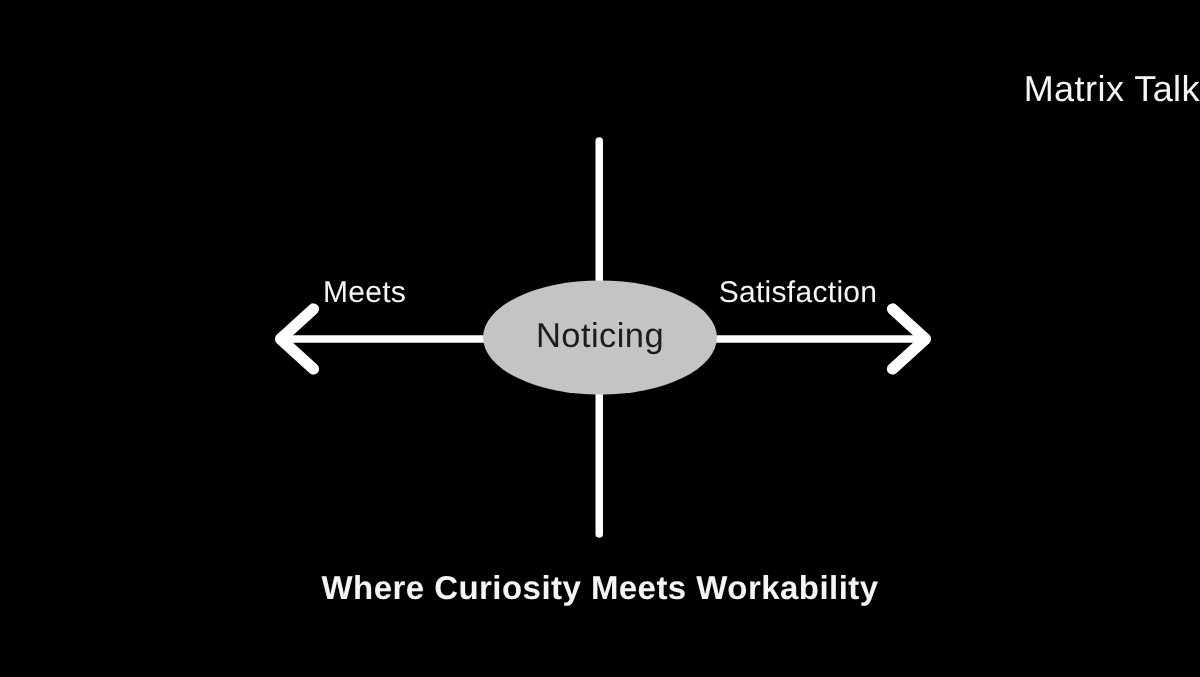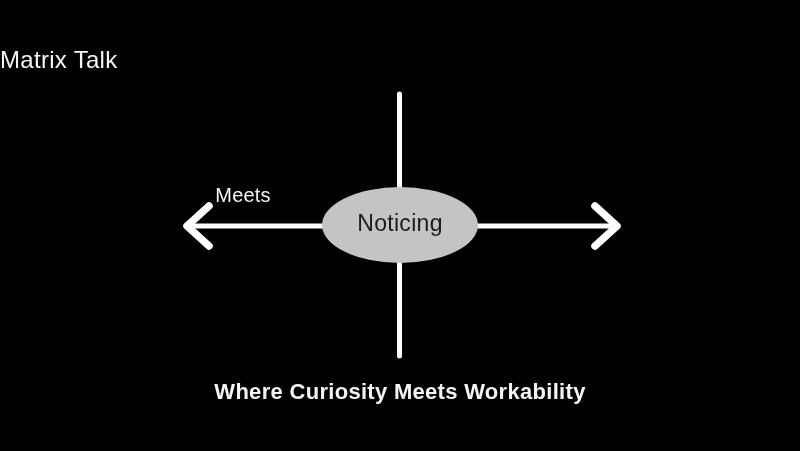--- a/index.html
+++ b/index.html
@@ -45,21 +45,21 @@
   .label {
     position: absolute;
     color: var(--label-text);
     white-space: nowrap;
     line-height: 1.2;
   }
   .title {
     left: 0; top: 46;
     top: 46px;
     width: 100%;
-    text-align: left;
+    text-align: right;
     font-size: 24px;
     font-weight: 500;
     letter-spacing: 0.3px;
   }
   .axis-label {
     font-size: 20px;
     font-weight: 500;
     transform: translateX(-50%);
     letter-spacing: 0.2px;
   }
@@ -98,18 +98,19 @@
 
     <polyline class="arrowhead" points="595,206 617,226 595,246"></polyline>
 
     <ellipse class="center-ellipse" cx="400" cy="225" rx="78" ry="38"></ellipse>
   </svg>
 
   <div class="label title">Matrix Talk</div>
 
   <div class="label axis-label left">Meets</div>
 
+  <div class="label axis-label right">Satisfaction</div>
 
   <div class="label subtitle">Where Curiosity Meets Workability</div>
 
   <div class="label center-label">Noticing</div>
 
 </div>
 
 </body></html>

